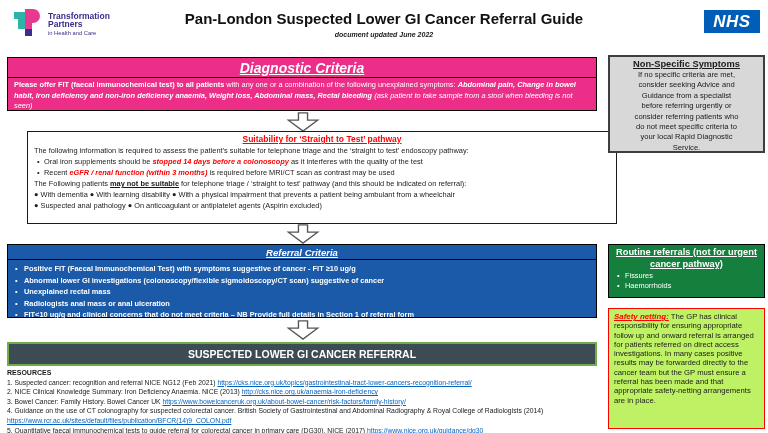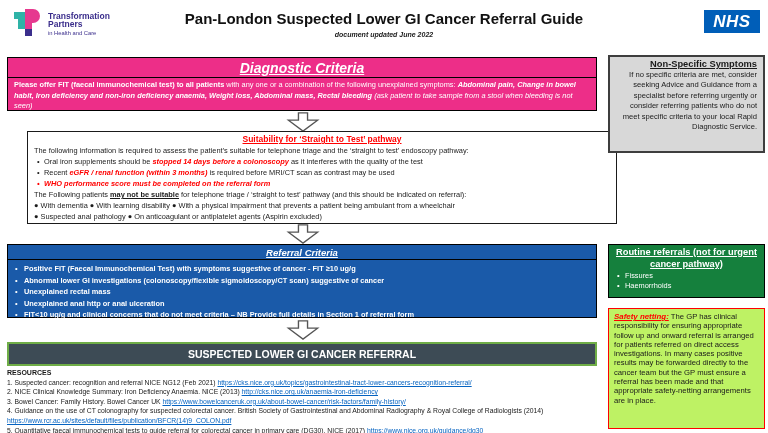--- a/index.html
+++ b/index.html
@@ -52,21 +52,21 @@
   .resources { left:7px; top:368px; width:594px; font-size:6.8px; line-height:9.6px; color:#1a1a1a; }
   .res-title { font-weight:bold; font-size:7px; }
   .res-link { color:#0563C1; text-decoration:underline; }
 
   
   .arrow { left:284px; width:38px; height:20px; }
   .arrow1 { top:112px; } .arrow2 { top:224px; } .arrow3 { top:320px; }
 
   
   .side { left:608px; width:157px; }
-  .nonspecific-box { top:55px; height:98px; background:#D8D8D8; border:2px solid #3e3e3e; padding:2px 6px; text-align:right; }
+  .nonspecific-box { top:55px; height:98px; background:#D8D8D8; border:2px solid #3e3e3e; padding:2px 20px; text-align:center; }
   .ns-title { font-size:9.3px; font-weight:bold; text-decoration:underline; margin-bottom:1px; }
   .ns-body { font-size:7.6px; line-height:10.4px; }
 
   .routine-box { top:244px; height:54px; background:#15803d; border:1px solid #000; color:#fff; padding:2px 4px; }
   .routine-title { text-align:center; font-size:9.3px; font-weight:bold; text-decoration:underline; line-height:11.5px; margin-bottom:1px; }
   .routine-item { font-size:7.4px; line-height:9.5px; padding-left:12px; position:relative; }
   .routine-item::before { content:"•"; position:absolute; left:4px; }
 
   .safety-box { top:308px; height:121px; background:#bef264; border:1.5px solid #FF0000; padding:3px 5px; }
   .safety-text { font-size:7.7px; line-height:9.3px; color:#1a1a1a; }
@@ -107,39 +107,38 @@
 
 <div class="abs flow suit-box">
   <div class="suit-title">Suitability for ‘Straight to Test’ pathway</div>
   <div class="suit-line">The following information is required to assess the patient’s suitable for telephone triage and the ‘straight to test’ endoscopy pathway:</div>
   <div class="suit-line suit-bullet">
     <span>Oral iron supplements should be </span><span class="red-em">stopped 14 days before a colonoscopy</span><span> as it interferes with the quality of the test</span>
   </div>
   <div class="suit-line suit-bullet">
     <span>Recent </span><span class="red-em">eGFR / renal function (within 3 months)</span><span> is required before MRI/CT scan as contrast may be used</span>
   </div>
-  <div class="suit-line suit-bullet red-line">WHO performance score must be completed on the referral form</div>
   <div class="suit-line">
     <span>The Following patients </span><span class="u-b">may not be suitable</span><span> for telephone triage / ‘straight to test’ pathway (and this should be indicated on referral):</span>
   </div>
   <div class="suit-line">● With dementia  ● With learning disability  ● With a physical impairment that prevents a patient being ambulant from a wheelchair</div>
   <div class="suit-line">● Suspected anal pathology  ● On anticoagulant or antiplatelet agents (Aspirin excluded)</div>
 </div>
 
 <svg class="abs arrow arrow2" viewBox="0 0 38 22">
   <polygon points="14,1 24,1 24,9 35,9 19,21 3,9 14,9" fill="#ffffff" stroke="#555" stroke-width="1.5"></polygon>
 </svg>
 
 <div class="abs flow blue-box">
   <div class="blue-title">Referral Criteria</div>
   <div class="blue-list">
     <div class="blue-item">Positive FIT (Faecal Immunochemical Test) with symptoms suggestive of cancer - FIT ≥10 ug/g</div>
     <div class="blue-item">Abnormal lower GI investigations (colonoscopy/flexible sigmoidoscopy/CT scan) suggestive of cancer</div>
     <div class="blue-item">Unexplained rectal mass</div>
-    <div class="blue-item">Unexplained anal http or anal ulceration</div>
+    <div class="blue-item">Radiologists anal mass or anal ulceration</div>
     <div class="blue-item">FIT&lt;10 ug/g and clinical concerns that do not meet criteria – NB Provide full details in Section 1 of referral form</div>
   </div>
 </div>
 
 <svg class="abs arrow arrow3" viewBox="0 0 38 22">
   <polygon points="14,1 24,1 24,9 35,9 19,21 3,9 14,9" fill="#ffffff" stroke="#555" stroke-width="1.5"></polygon>
 </svg>
 
 <div class="abs flow outcome-bar">SUSPECTED LOWER GI CANCER REFERRAL</div>
 

